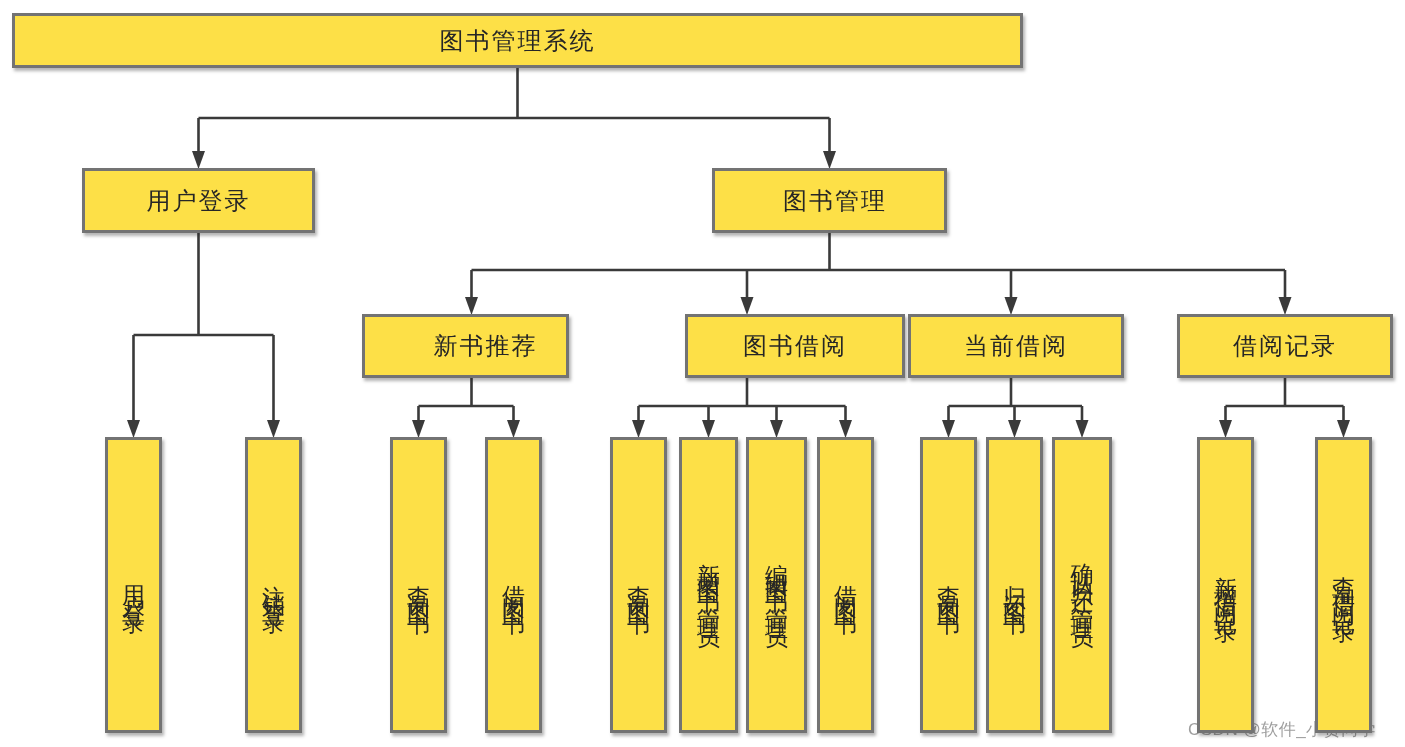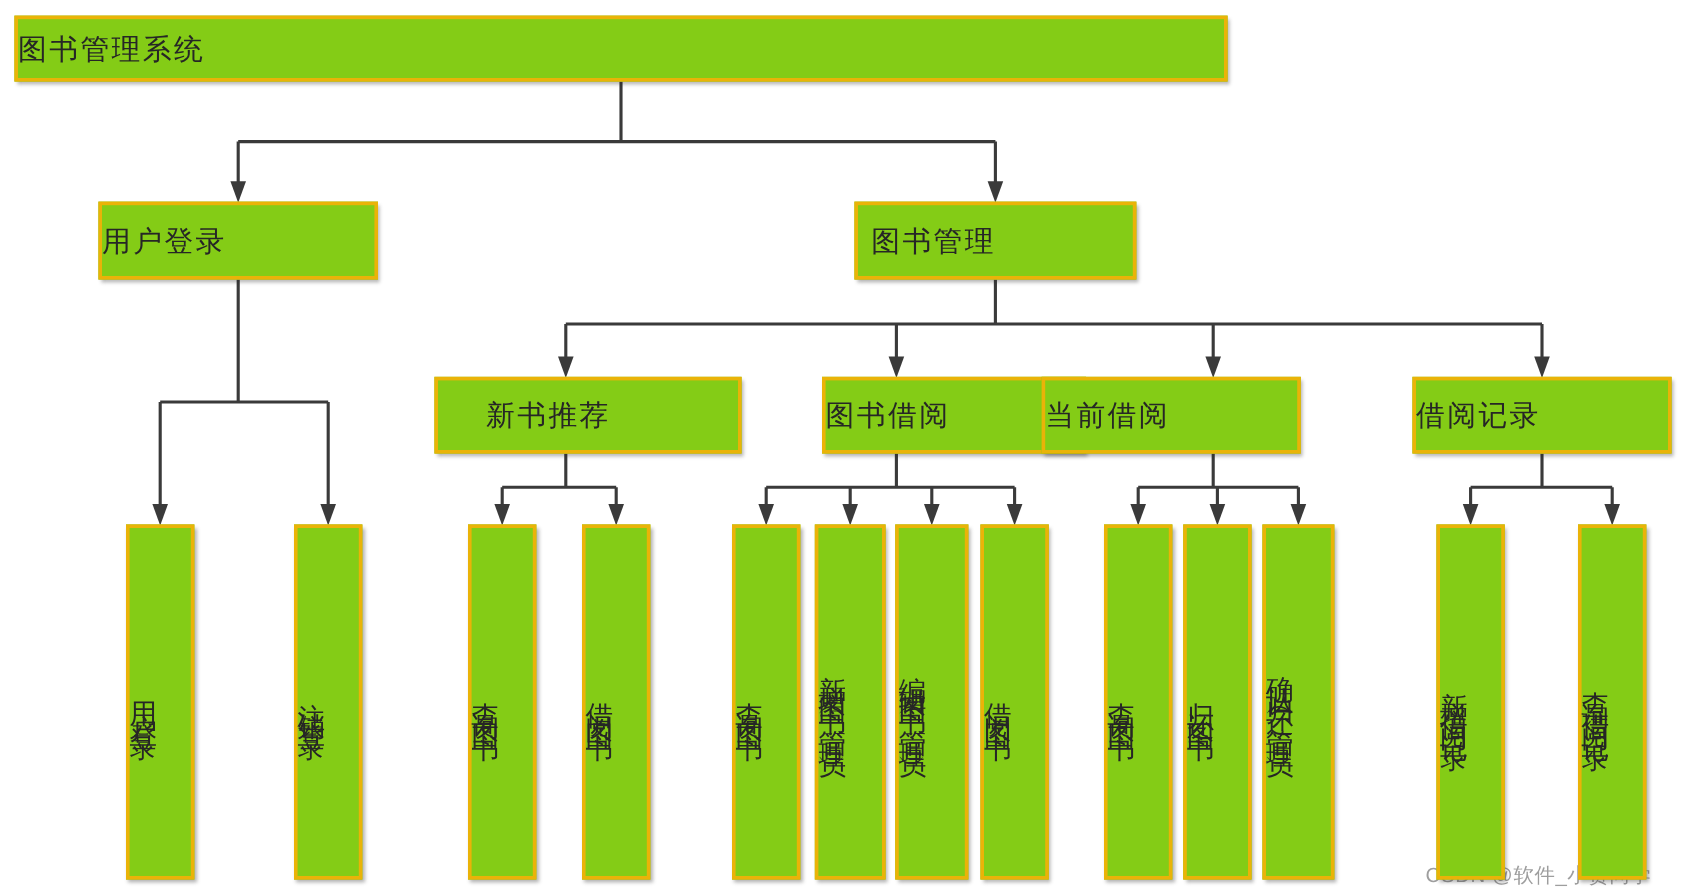--- a/index.html
+++ b/index.html
@@ -18,26 +18,26 @@
   .edges {
     position: absolute;
     left: 0; top: 0;
     width: 1405px;
     height: 747px;
     pointer-events: none;
   }
   .node {
     position: absolute;
     box-sizing: border-box;
-    background: #84cc16;
-    border: 3px solid #eab308;
+    background: #fde047;
+    border: 3px solid #737373;
     box-shadow: 2px 3px 3px rgba(40,40,40,0.35);
     display: flex;
     align-items: center;
-    justify-content: flex-start;
+    justify-content: center;
     color: #262626;
   }
   .node-h {
     font-size: 24px;
     letter-spacing: 2px;
     white-space: nowrap;
   }
   .node-v {
     font-size: 23px;
   }
@@ -87,27 +87,27 @@
   <div class="watermark" style="color: rgb(158, 158, 158);">CSDN @软件_小贺同学</div>
 <div class="node node-h" style="left: 12px; top: 13px; width: 1011px; height: 55px;">
       <span class="lbl">图书管理系统</span>
     </div>
     <div class="node node-h" style="left: 82px; top: 168px; width: 233px; height: 65px;">
       <span class="lbl">用户登录</span>
     </div>
     <div class="node node-h" style="left: 712px; top: 168px; width: 235px; height: 65px; padding-left: 11px;">
       <span class="lbl">图书管理</span>
     </div>
-    <div class="node node-h" style="left: 362px; top: 314px; width: 256px; height: 64px; padding-left: 40px;">
+    <div class="node node-h" style="left: 362px; top: 314px; width: 207px; height: 64px; padding-left: 40px;">
       <span class="lbl">新书推荐</span>
     </div>
     <div class="node node-h" style="left: 637px; top: 314px; width: 220px; height: 64px; margin-left: 48px;">
       <span class="lbl">图书借阅</span>
     </div>
-    <div class="node node-h" style="left: 868px; top: 314px; width: 216px; height: 64px;">
+    <div class="node node-h" style="left: 908px; top: 314px; width: 216px; height: 64px;">
       <span class="lbl">当前借阅</span>
     </div>
     <div class="node node-h" style="left: 1177px; top: 314px; width: 216px; height: 64px;">
       <span class="lbl">借阅记录</span>
     </div>
     <div class="node node-v" style="left: 105px; top: 437px; width: 57px; height: 296px;">
       <span class="lbl">用户登录</span>
     </div>
     <div class="node node-v" style="left: 245px; top: 437px; width: 57px; height: 296px;">
       <span class="lbl">注销登录</span>

